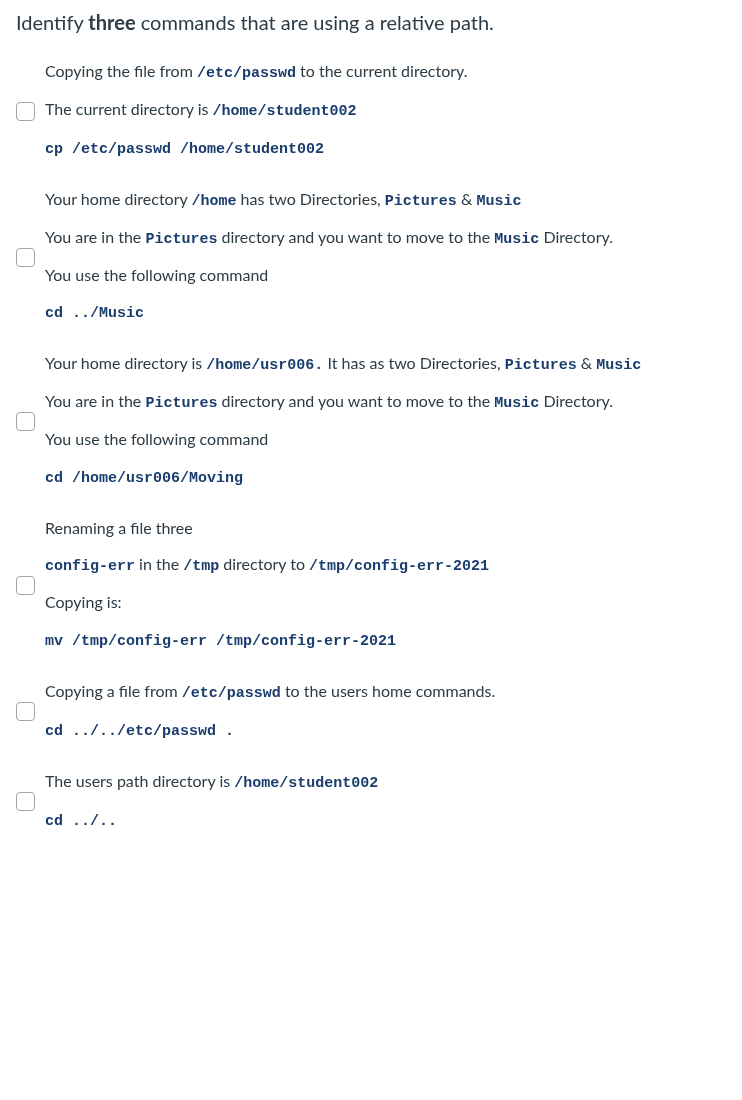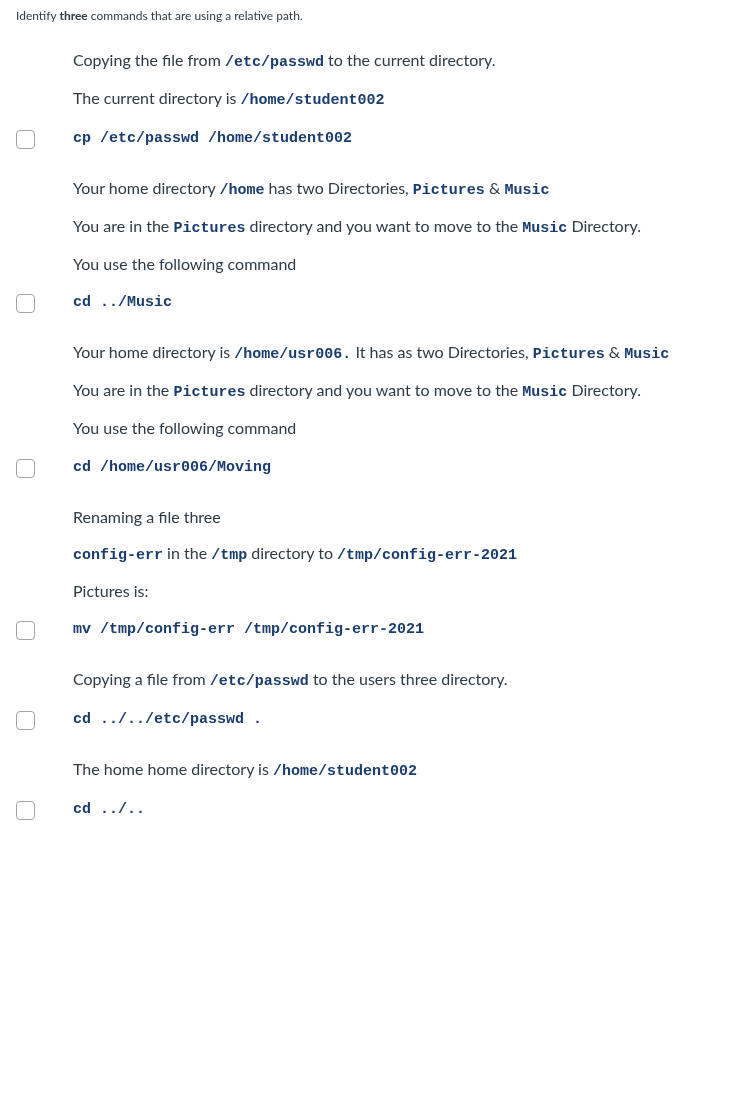--- a/index.html
+++ b/index.html
@@ -11,27 +11,26 @@
       font-family: "Segoe UI", "Lato", -apple-system, Arial, sans-serif;
       font-size: 16px;
       color: #2d3b45;
       background: #fff;
       width: 742px;
       padding: 8px 10px 20px 16px;
       line-height: 1.4;
     }
     .question-text {
       margin-bottom: 24px;
-      font-size: 12px;
+      font-size: 20px;
     }
     .option {
       display: flex;
-      align-items: flex-end;
+      align-items: center;
       margin-bottom: 28px;
-      gap: 28px;
     }
     .checkbox {
       width: 19px;
       height: 19px;
       border: 1.5px solid #9fa5aa;
       border-radius: 4px;
       flex-shrink: 0;
       margin-top: 2px;
       margin-right: 10px;
       background: #fff;
@@ -90,31 +89,31 @@
         <p><span>You are in the </span><span class="mono">Pictures</span><span>  directory and you want to move to the </span><span class="mono">Music</span><span> Directory.</span></p>
         <p><span>You use the following command</span></p>
         <p><span class="mono">cd /home/usr006/Moving</span></p>
       </div>
     </div>
     <div class="option">
       <div class="checkbox"></div>
       <div class="option-body">
         <p><span>Renaming a file three</span></p>
         <p><span class="mono">config-err</span><span> in the </span><span class="mono">/tmp</span><span> directory to  </span><span class="mono">/tmp/config-err-2021</span></p>
-        <p><span>Pictures is:</span></p>
+        <p><span>Copying is:</span></p>
         <p><span class="mono">mv /tmp/config-err /tmp/config-err-2021</span></p>
       </div>
     </div>
     <div class="option">
       <div class="checkbox"></div>
       <div class="option-body">
-        <p><span>Copying a file from </span><span class="mono">/etc/passwd</span><span> to the users three directory.</span></p>
+        <p><span>Copying a file from </span><span class="mono">/etc/passwd</span><span> to the users home commands.</span></p>
         <p><span class="mono">cd ../../etc/passwd .</span></p>
       </div>
     </div>
     <div class="option">
       <div class="checkbox"></div>
       <div class="option-body">
-        <p><span>The home home directory is </span><span class="mono">/home/student002</span></p>
+        <p><span>The users path directory is </span><span class="mono">/home/student002</span></p>
         <p><span class="mono">cd ../..</span></p>
       </div>
     </div>
   </div>
 
 </body></html>

